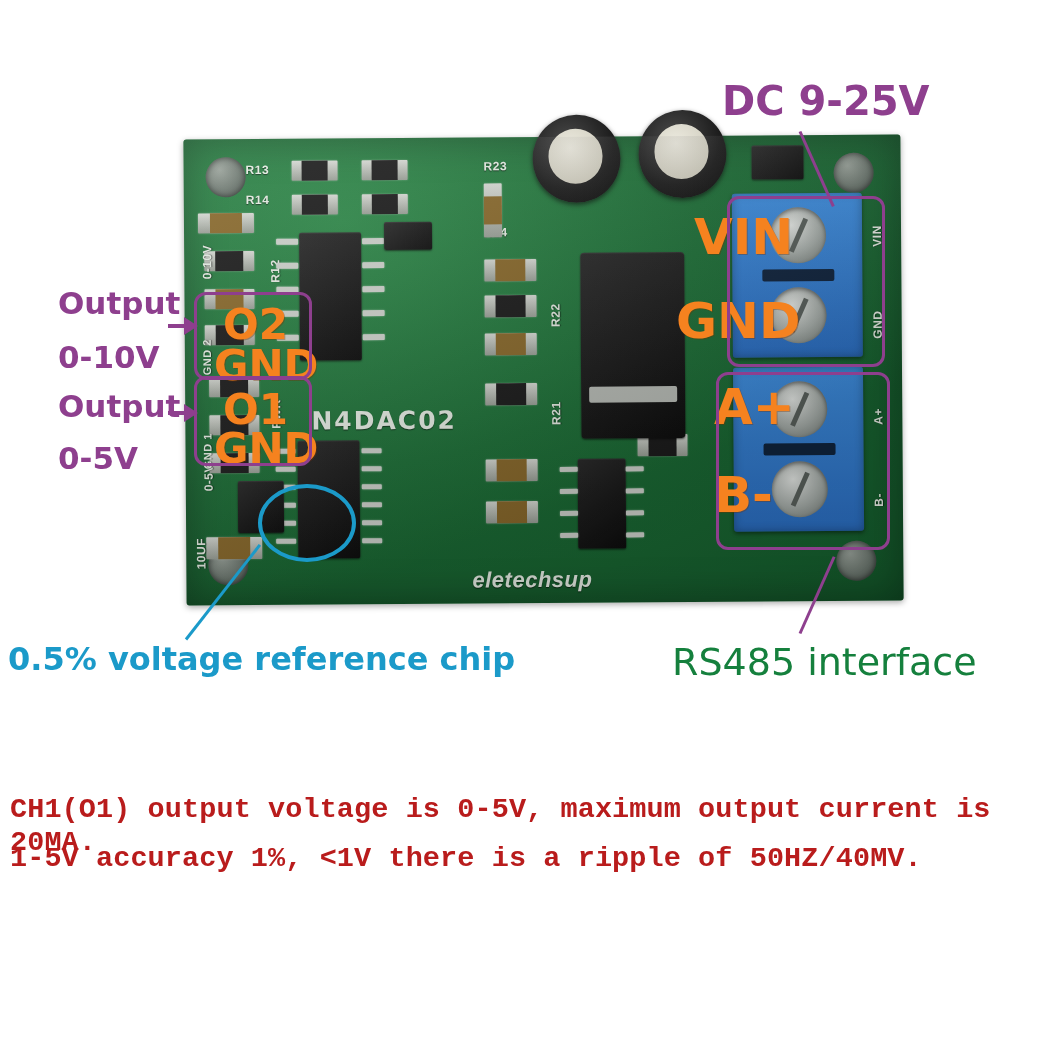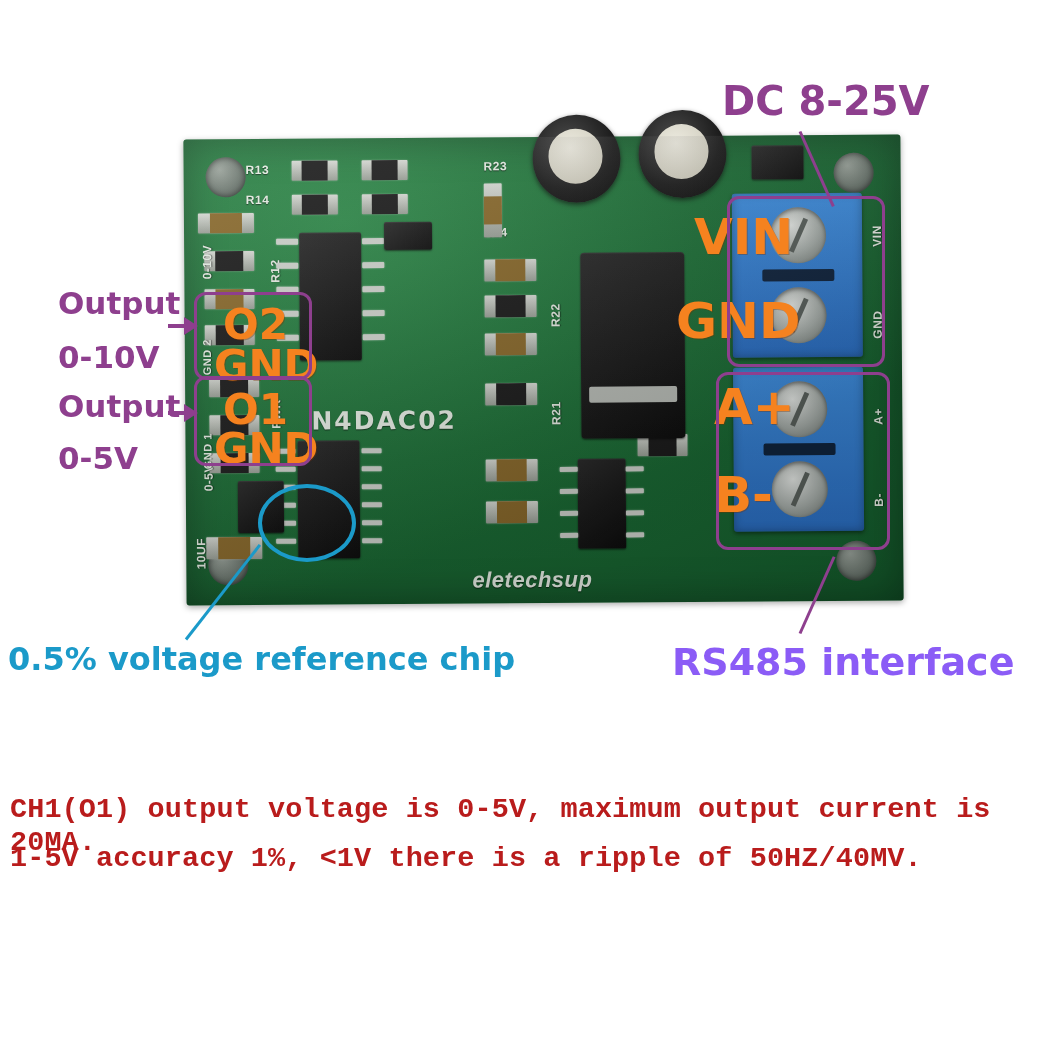--- a/index.html
+++ b/index.html
@@ -53,21 +53,21 @@
   .screw:after{content:"";position:absolute;left:50%;top:18%;width:5px;height:64%;
         margin-left:-2.5px;background:#5a615d;transform:rotate(24deg);}
   .slot{position:absolute;height:12px;background:#10243e;border-radius:2px;}
 
   
   .ovl{position:absolute;white-space:nowrap;font-weight:700;}
   .orange{color:#f5821f;font-family:"DejaVu Sans", sans-serif;font-weight:700;
           text-shadow:1px 1px 0 rgba(120,50,0,.35);}
   .purple{color:#8e3f8e;font-family:"DejaVu Sans", sans-serif;font-weight:700;}
   .cyan{color:#1b9ac9;font-family:"DejaVu Sans", sans-serif;font-weight:700;}
-  .magenta{color:#8b5cf6;font-family:"DejaVu Sans", sans-serif;font-weight:700;}
+  .magenta{color:#15803d;font-family:"DejaVu Sans", sans-serif;font-weight:400;}
   .navy{color:#b91c1c;font-family:Liberation Mono, monospace;font-weight:700;}
 
   .boxp{position:absolute;border:3px solid #8e3f8e;border-radius:12px;}
   .lead{position:absolute;background:#8e3f8e;transform-origin:left center;height:3px;}
   .lead.c{background:#1b9ac9;}
   .ellipse{position:absolute;border:4px solid #1b9ac9;border-radius:50%;}
 
   .arrowp{position:absolute;width:0;height:0;border-top:9px solid transparent;
           border-bottom:9px solid transparent;border-left:14px solid #8e3f8e;}
   .arrowtail{position:absolute;height:4px;background:#8e3f8e;}
@@ -221,21 +221,21 @@
       <div class="slot" style="left:30px;top:76px;width:72px;"></div>
       <div class="screw" style="left:38px;top:94px;"></div>
     </div>
     <div class="term" style="left:548px;top:232px;width:130px;height:164px;">
       <div class="screw" style="left:38px;top:14px;"></div>
       <div class="slot" style="left:30px;top:76px;width:72px;"></div>
       <div class="screw" style="left:38px;top:94px;"></div>
     </div>
   </div>
 
-  <div class="ovl purple" style="left:722px;top:78px;font-size:40px;">DC 8-25V</div>
+  <div class="ovl purple" style="left:722px;top:78px;font-size:40px;">DC 9-25V</div>
   <div class="lead" style="left:800px;top:130px;width:82px;transform:rotate(66deg);"></div>
 
   <div class="ovl orange" style="left:694px;top:208px;font-size:50px;">VIN</div>
   <div class="ovl orange" style="left:676px;top:292px;font-size:50px;">GND</div>
   <div class="boxp" style="left:727px;top:196px;width:152px;height:165px;"></div>
 
   <div class="ovl orange" style="left:714px;top:378px;font-size:50px;">A+</div>
   <div class="ovl orange" style="left:714px;top:466px;font-size:50px;">B-</div>
   <div class="boxp" style="left:716px;top:372px;width:168px;height:172px;"></div>
 

